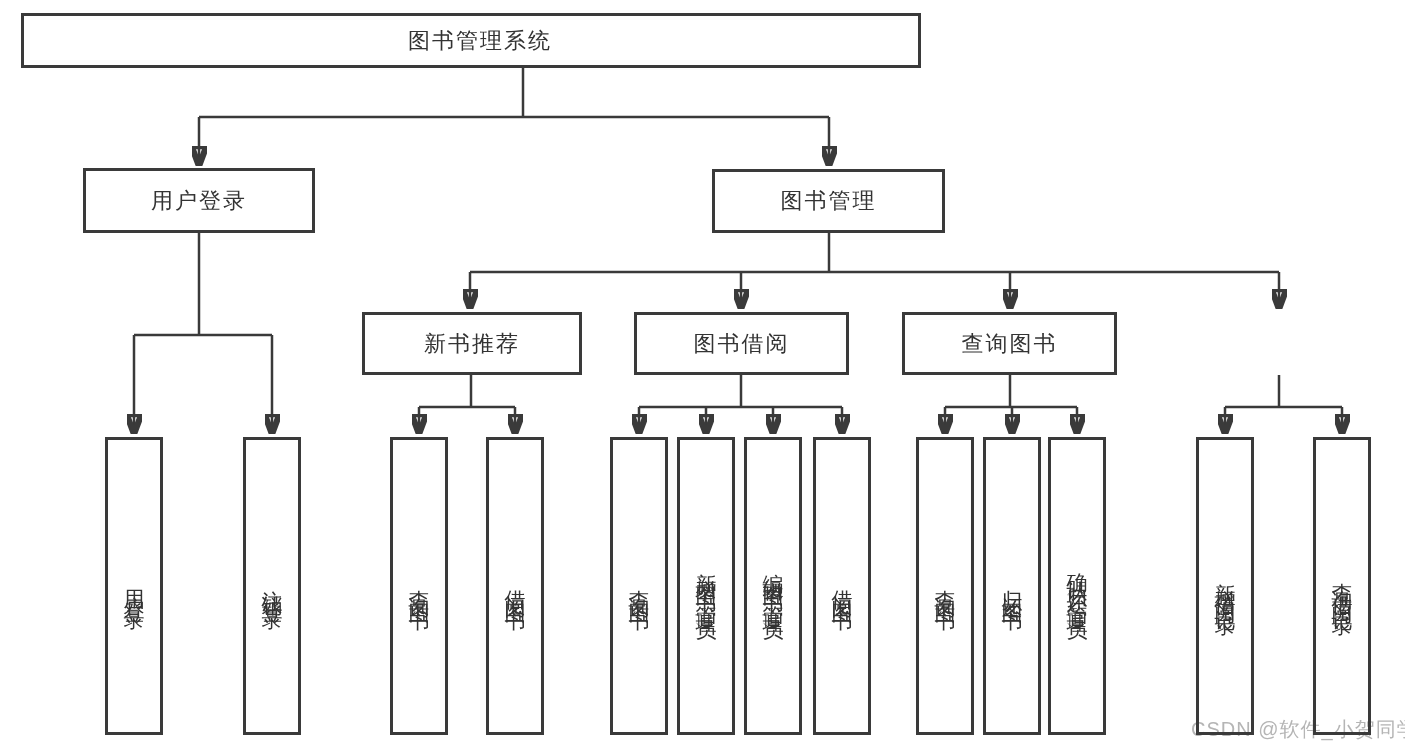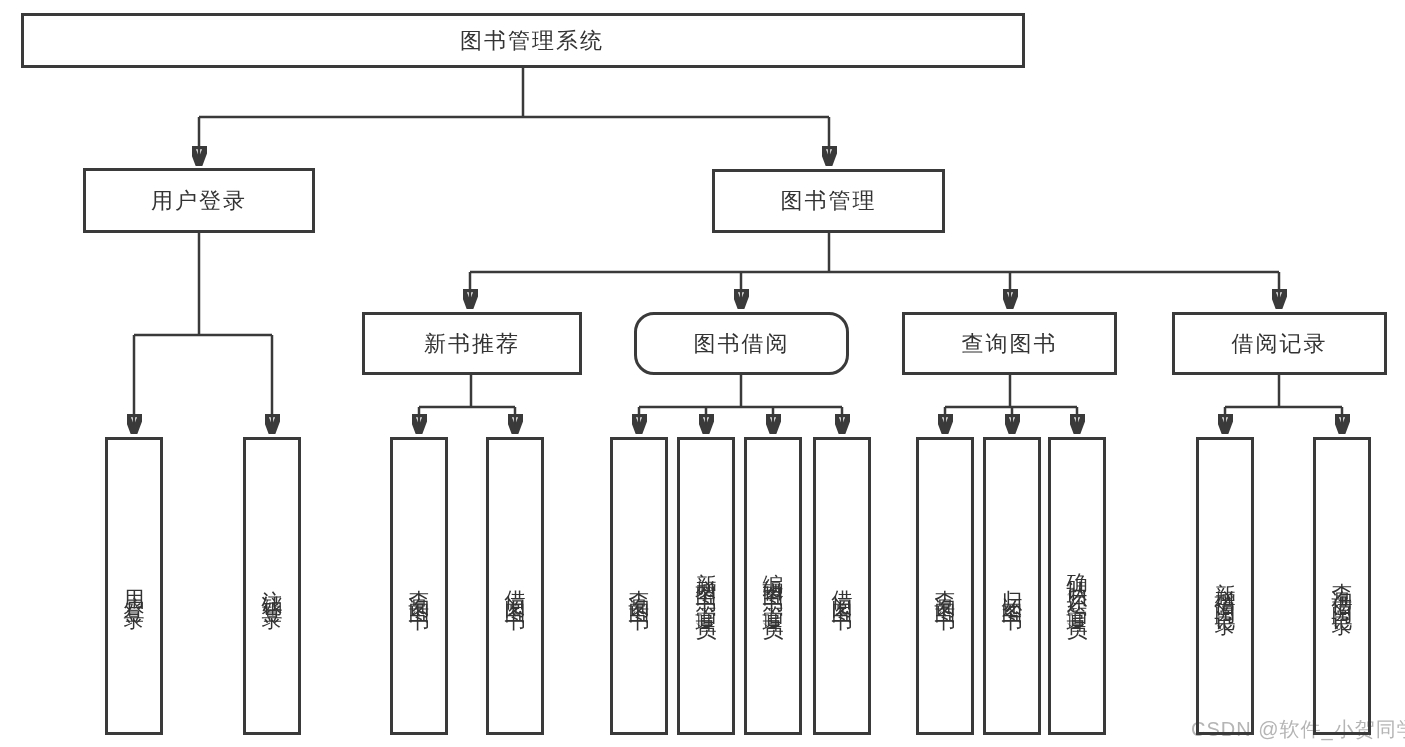--- a/index.html
+++ b/index.html
@@ -118,29 +118,28 @@
     </g>
 
     <g>
       <path d="M1279,375 V407"></path>
       <path d="M1225,407 H1342"></path>
       <path d="M1225,407 V434" marker-end="url(#ah)"></path>
       <path d="M1342,407 V434" marker-end="url(#ah)"></path>
     </g>
   </svg>
 
-  <div class="node h" style="left:21px; top:13px; width:1004px; height:55px;padding-left:18px;">图书管理系统</div>
+  <div class="node h" style="left:21px; top:13px; width:900px; height:55px;padding-left:18px;">图书管理系统</div>
 
   <div class="node h" style="left:83px; top:168px; width:232px; height:65px;">用户登录</div>
   <div class="node h" style="left:712px; top:169px; width:233px; height:64px;">图书管理</div>
 
   <div class="node h" style="left:362px; top:312px; width:220px; height:63px;">新书推荐</div>
-  <div class="node h" style="left:634px; top:312px; width:215px; height:63px;border-radius:20px;">图书借阅</div>
+  <div class="node h" style="left:634px; top:312px; width:215px; height:63px;">图书借阅</div>
   <div class="node h" style="left:902px; top:312px; width:215px; height:63px;">查询图书</div>
-  <div class="node h" style="left:1172px; top:312px; width:215px; height:63px;">借阅记录</div>
 
   <div class="node v" style="left:105px;">用户登录</div>
   <div class="node v" style="left:243px;">注销登录</div>
 
   <div class="node v" style="left:390px;">查询图书</div>
   <div class="node v" style="left:486px;">借阅图书</div>
 
   <div class="node v" style="left:610px;">查询图书</div>
   <div class="node v" style="left:677px;">新增图书（管理员）</div>
   <div class="node v" style="left:744px;">编辑图书（管理员）</div>

